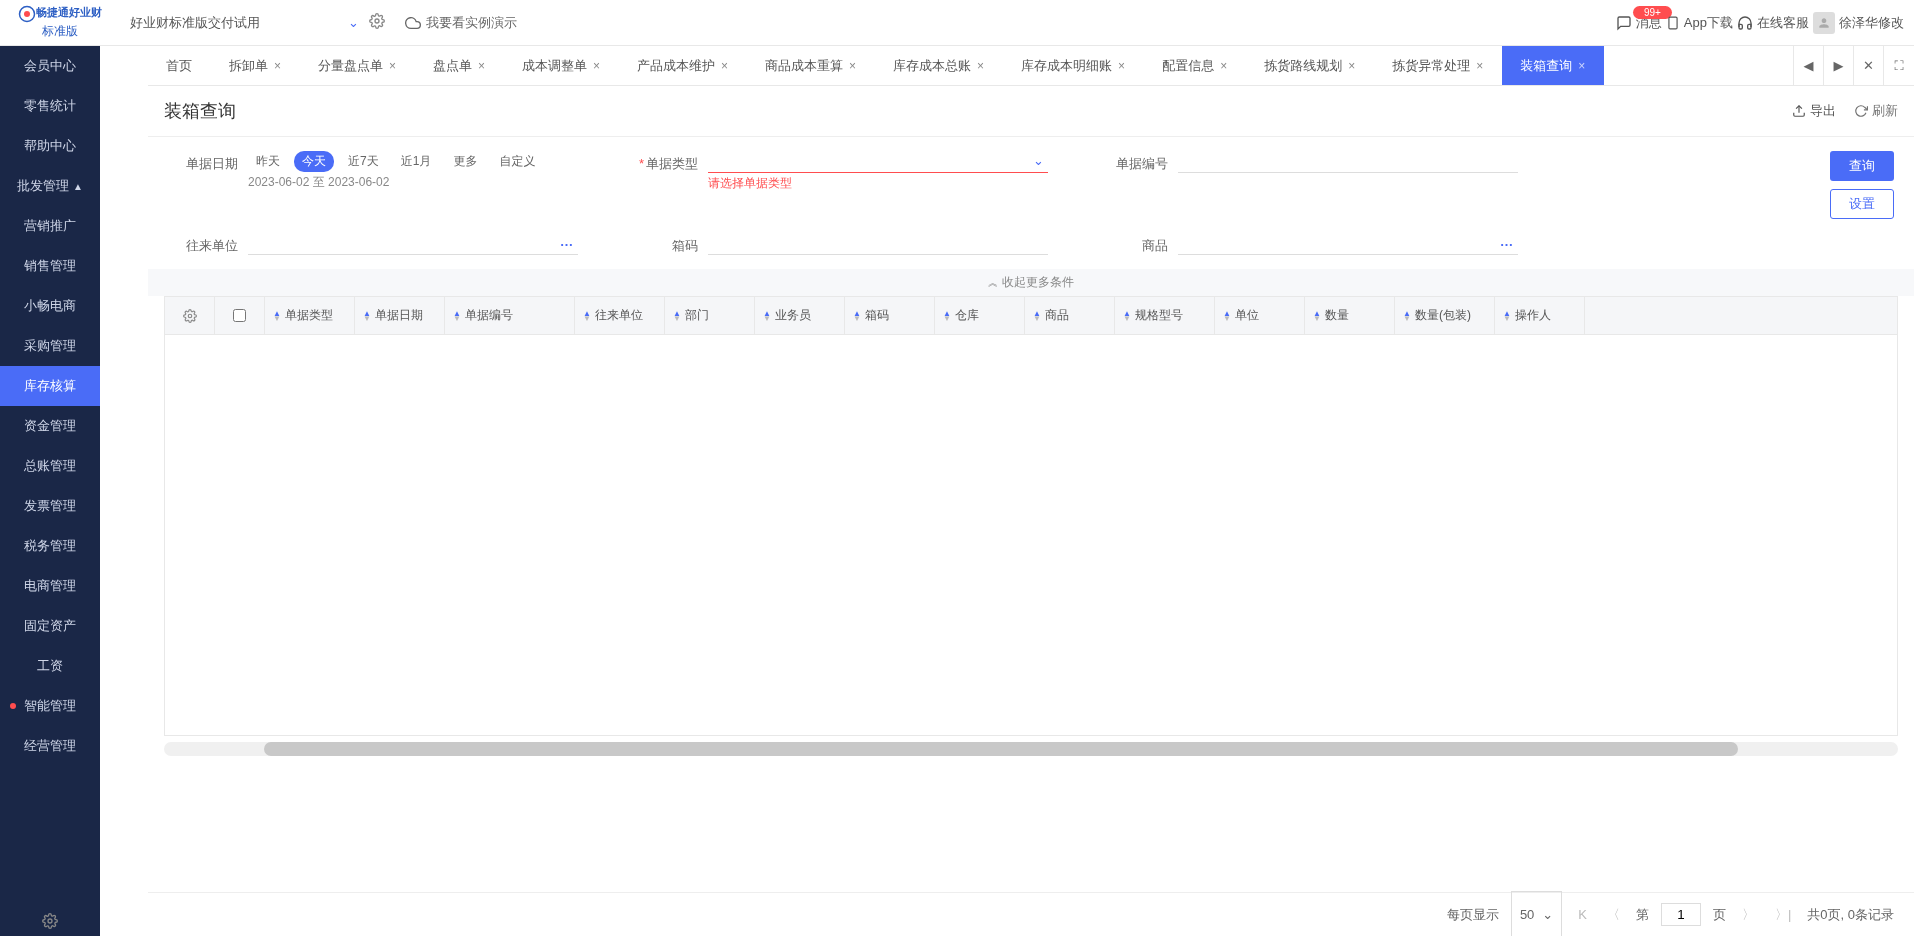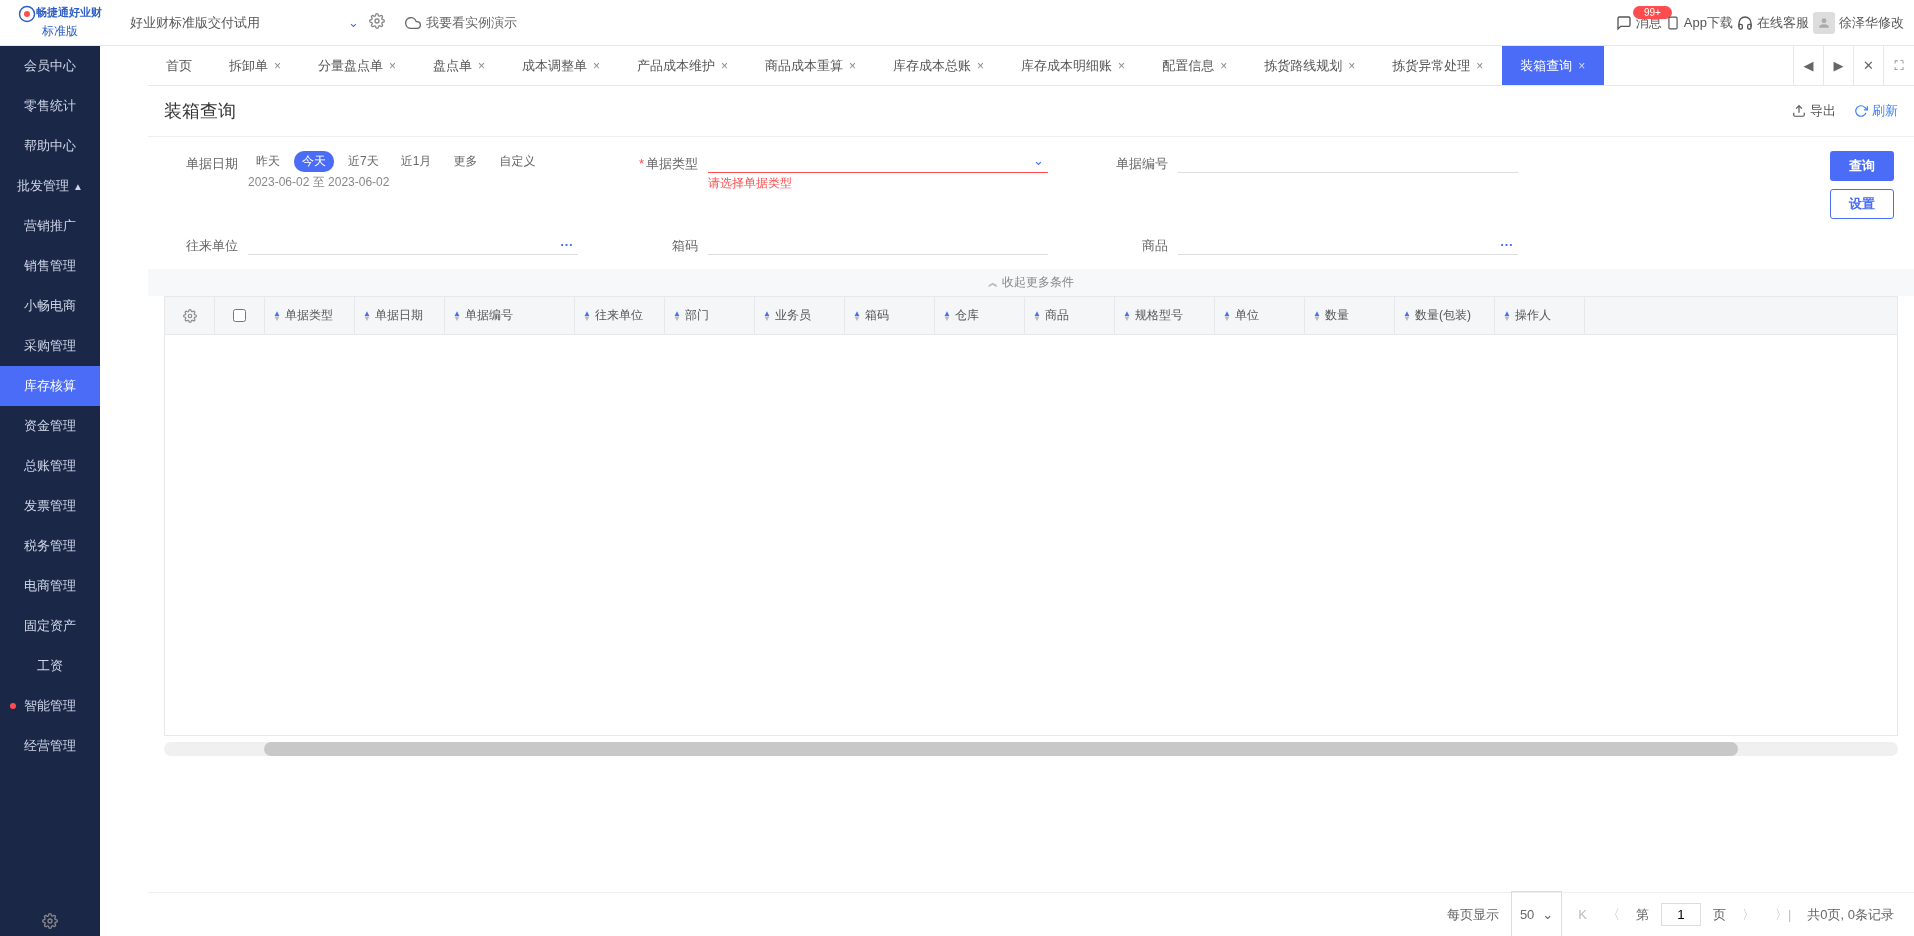--- a/index.html
+++ b/index.html
@@ -41,41 +41,41 @@
 .tab.active { background: #4a6cf7; color: #fff; }
 .tab .close { font-size: 12px; opacity: 0.7; }
 .tabs-ctrl { display: flex; align-items: center; border-left: 1px solid #e8e8e8; }
 .tabs-ctrl span { width: 30px; display: flex; align-items: center; justify-content: center; cursor: pointer; color: #666; border-right: 1px solid #e8e8e8; height: 100%; }
 
 
 .page-title-row { height: 50px; display: flex; align-items: center; padding: 0 16px; }
 .page-title { font-size: 18px; color: #333; }
 .page-title-right { margin-left: auto; display: flex; gap: 18px; color: #555; }
 .page-title-right .link { display: flex; align-items: center; gap: 4px; cursor: pointer; }
-.refresh-link { color: #3b82f6; }
+.refresh-link { color: #737373; }
 
 
 .filter-area { border-top: 1px solid #eee; padding: 14px 20px 0; }
 .filter-row { display: flex; align-items: flex-start; margin-bottom: 14px; }
 .filter-group { display: flex; align-items: flex-start; margin-right: 30px; }
 .filter-label { width: 70px; text-align: right; color: #666; padding-top: 4px; margin-right: 10px; font-size: 13px; }
 .filter-label .req { color: #ff4d4f; margin-right: 2px; }
 .date-quick { display: flex; flex-direction: column; }
 .date-quick-row { display: flex; gap: 6px; align-items: center; }
 .date-pill { padding: 2px 8px; border-radius: 10px; cursor: pointer; color: #666; font-size: 12px; }
 .date-pill.active { background: #4a6cf7; color: #fff; }
 .date-range { color: #888; font-size: 12px; margin-top: 2px; }
 .filter-input { border: none; border-bottom: 1px solid #ddd; width: 340px; padding: 3px 4px; font-size: 13px; outline: none; background: transparent; }
 .filter-input.error { border-bottom-color: #ff4d4f; }
 .input-wrap { position: relative; display: inline-block; }
 .input-wrap .dd { position: absolute; right: 4px; top: 2px; color: #4a6cf7; cursor: pointer; }
 .input-wrap .more-dots { position: absolute; right: 4px; top: 4px; color: #4a6cf7; letter-spacing: 1px; cursor: pointer; font-weight: bold; }
 .err-msg { color: #ff4d4f; font-size: 12px; margin-top: 2px; }
 .filter-buttons { margin-left: auto; display: flex; flex-direction: column; gap: 8px; }
-.btn { padding: 5px 18px; border-radius: 3px; font-size: 13px; cursor: pointer; border: 1px solid transparent; text-align: center; font-weight: bold; }
+.btn { padding: 5px 18px; border-radius: 3px; font-size: 13px; cursor: pointer; border: 1px solid transparent; text-align: center; }
 .btn-primary { background: #4a6cf7; color: #fff; }
 .btn-secondary { background: #fff; color: #4a6cf7; border-color: #4a6cf7; }
 .collapse-bar { text-align: center; padding: 5px; background: #f7f8fa; color: #888; font-size: 12px; cursor: pointer; margin: 0 -20px; display: flex; align-items: center; justify-content: center; gap: 4px; }
 
 
 .table-wrap { flex: 1; padding: 0 16px; overflow: hidden; display: flex; flex-direction: column; }
 .data-table { border: 1px solid #e8e8e8; background: #fff; }
 .table-header { display: flex; background: #f5f6f8; border-bottom: 1px solid #e8e8e8; height: 38px; }
 .th { display: flex; align-items: center; padding: 0 8px; border-right: 1px solid #e8e8e8; color: #555; font-size: 12px; gap: 4px; flex-shrink: 0; }
 .th .sort { display: inline-flex; flex-direction: column; line-height: 5px; font-size: 8px; color: #bbb; }

